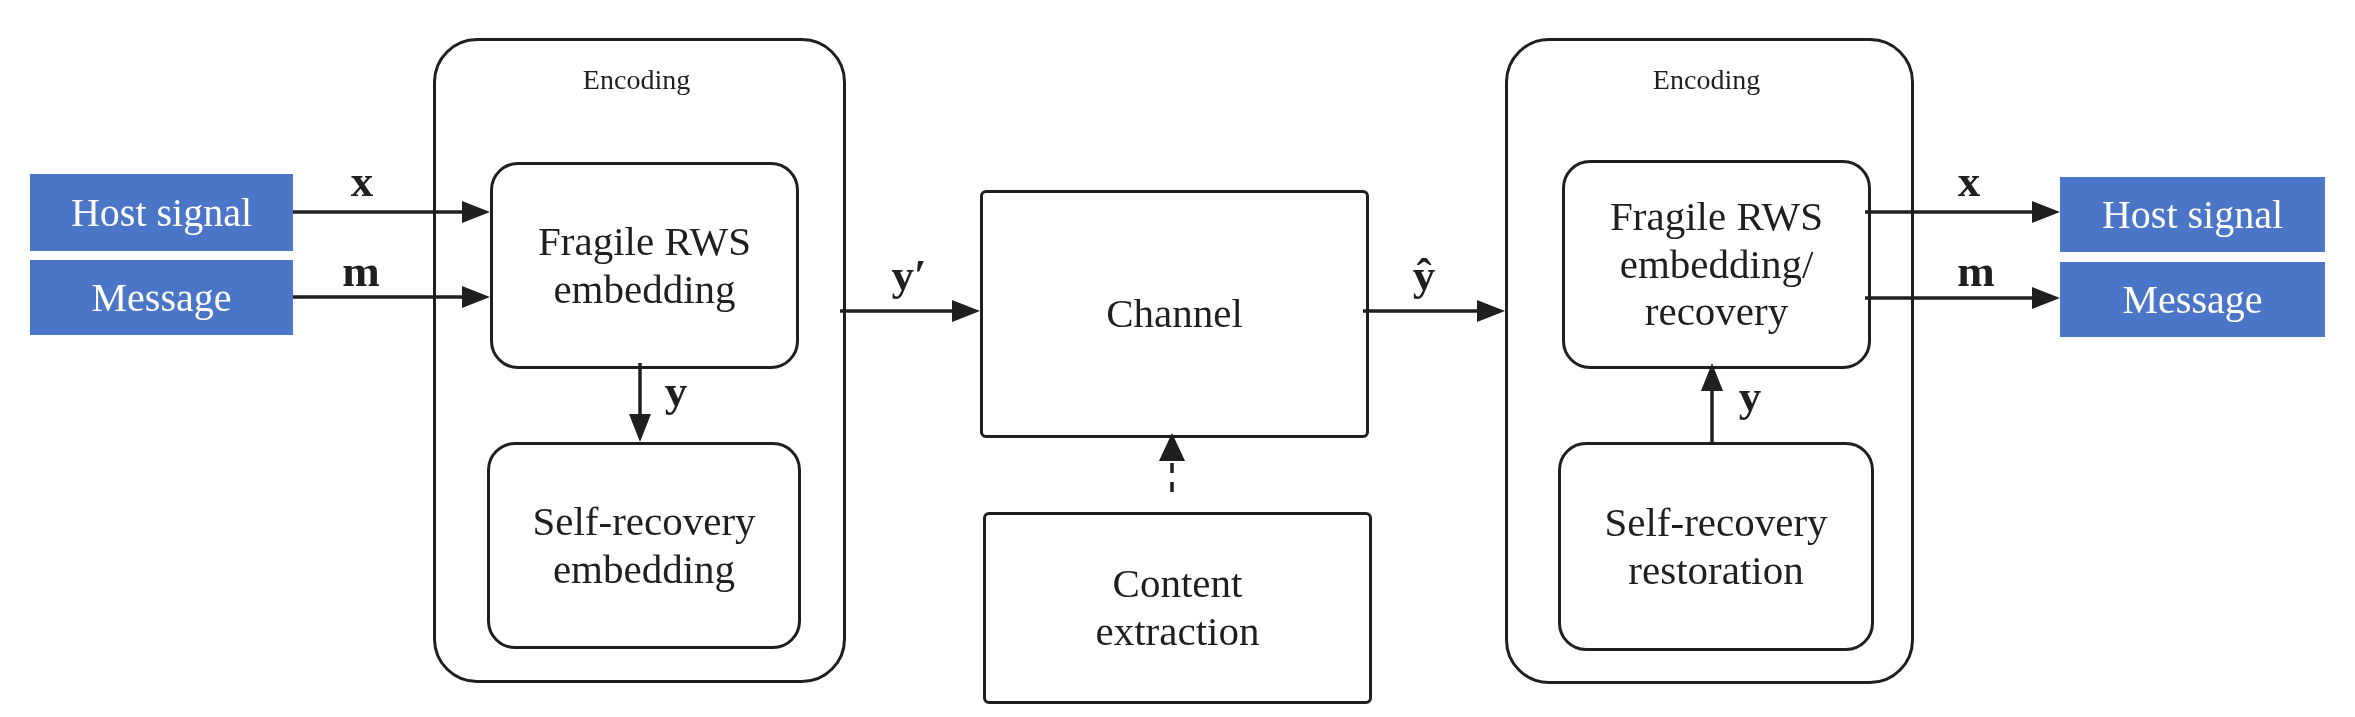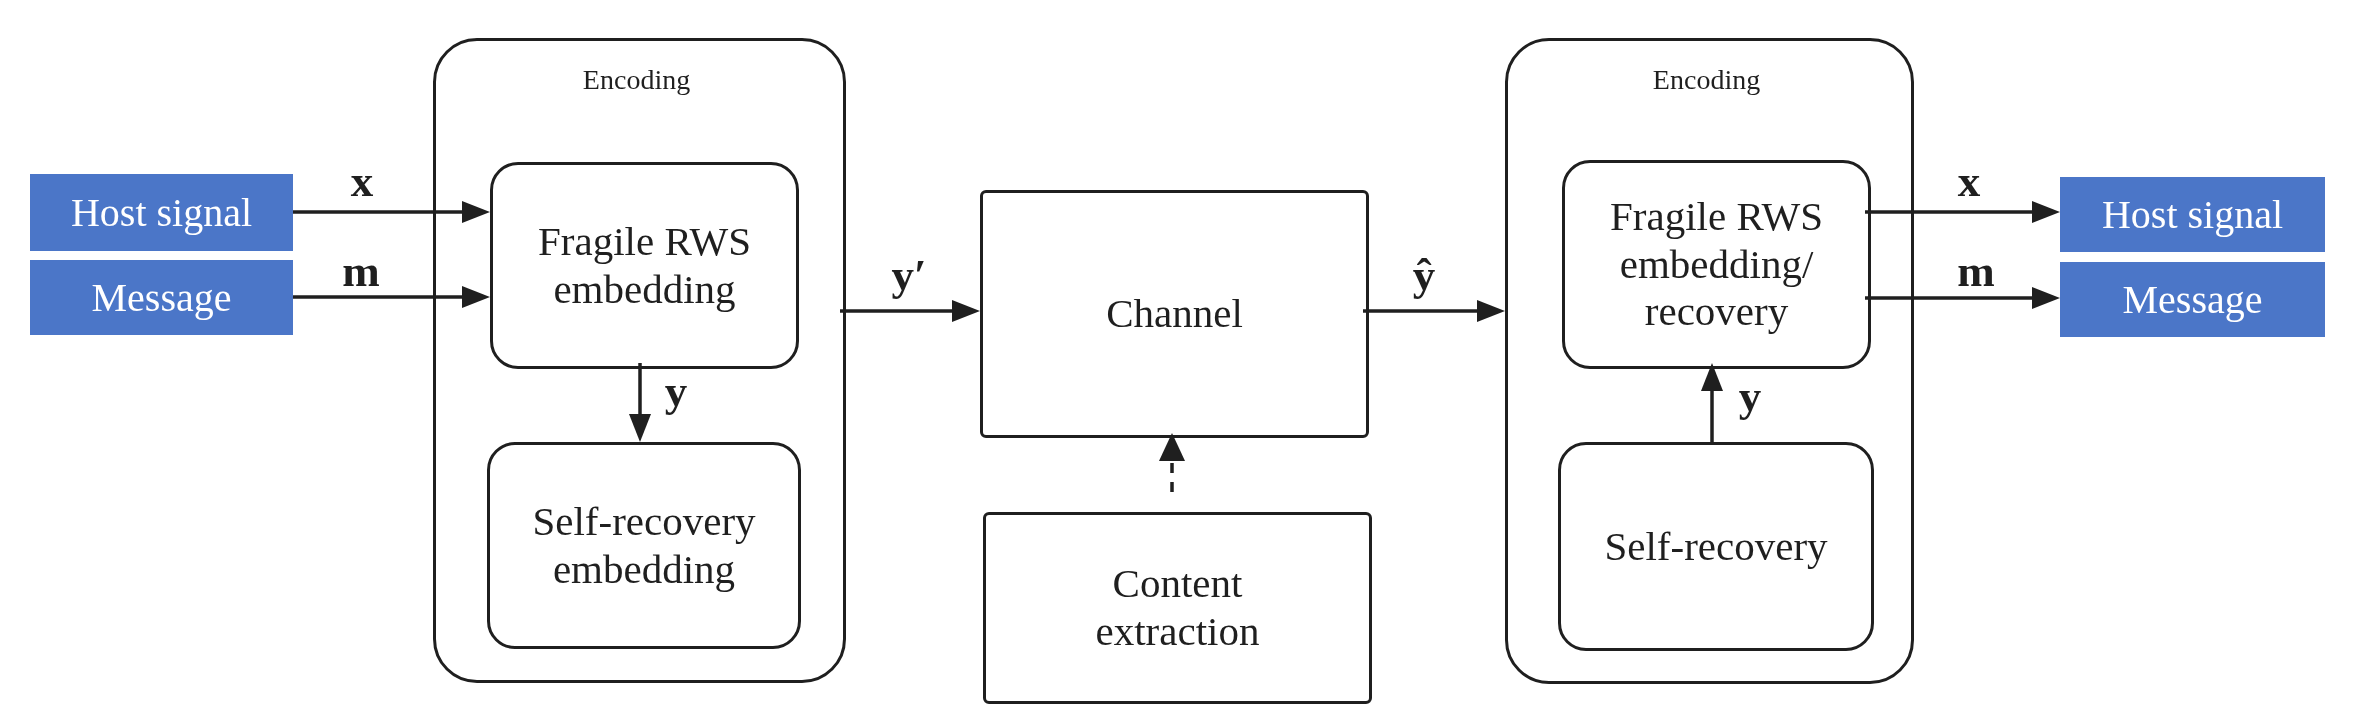--- a/index.html
+++ b/index.html
@@ -68,20 +68,21 @@
   <div class="group-title" style="left:1505px;top:64px;width:403px;">Encoding</div>
 
   <div class="node" style="left:1562px;top:160px;width:303px;height:203px;border-radius:28px;">
     <span class="line">Fragile RWS</span>
     <span class="line">embedding/</span>
     <span class="line">recovery</span>
   </div>
 
   <div class="node" style="left:1558px;top:442px;width:310px;height:203px;border-radius:28px;">
     <span class="line">Self-recovery</span>
+    <span class="line">restoration</span>
   </div>
 
   <div class="endpoint" style="left:2060px;top:177px;width:265px;height:75px;">
     <span>Host signal</span>
   </div>
   <div class="endpoint" style="left:2060px;top:262px;width:265px;height:75px;">
     <span>Message</span>
   </div>
 
   <span class="signal" style="left:362px;top:181px;">x</span>

